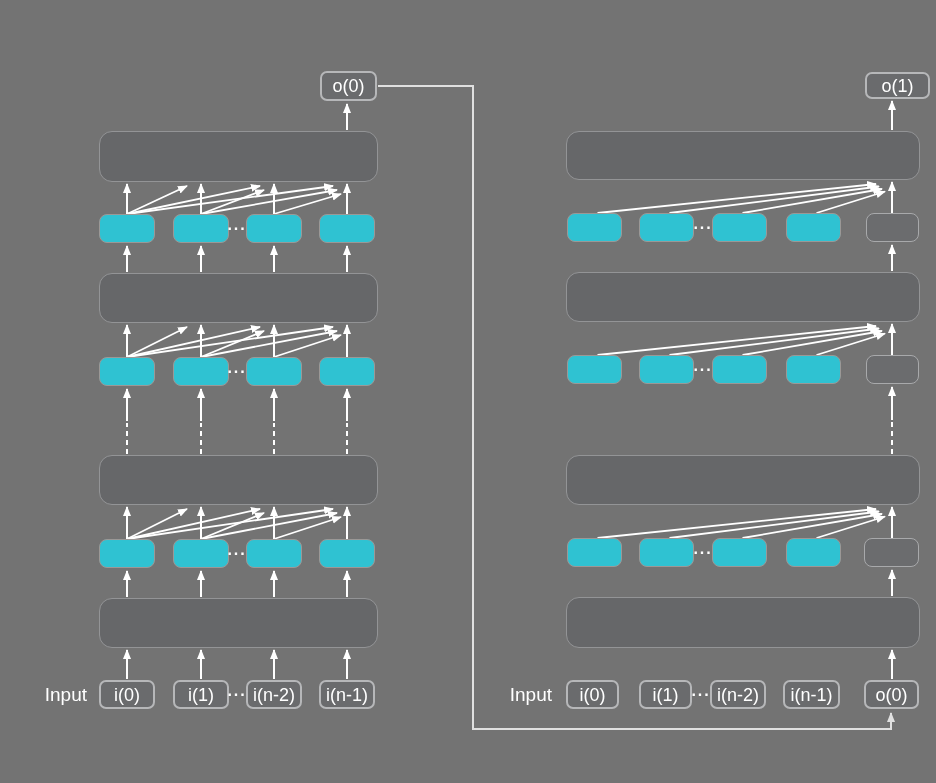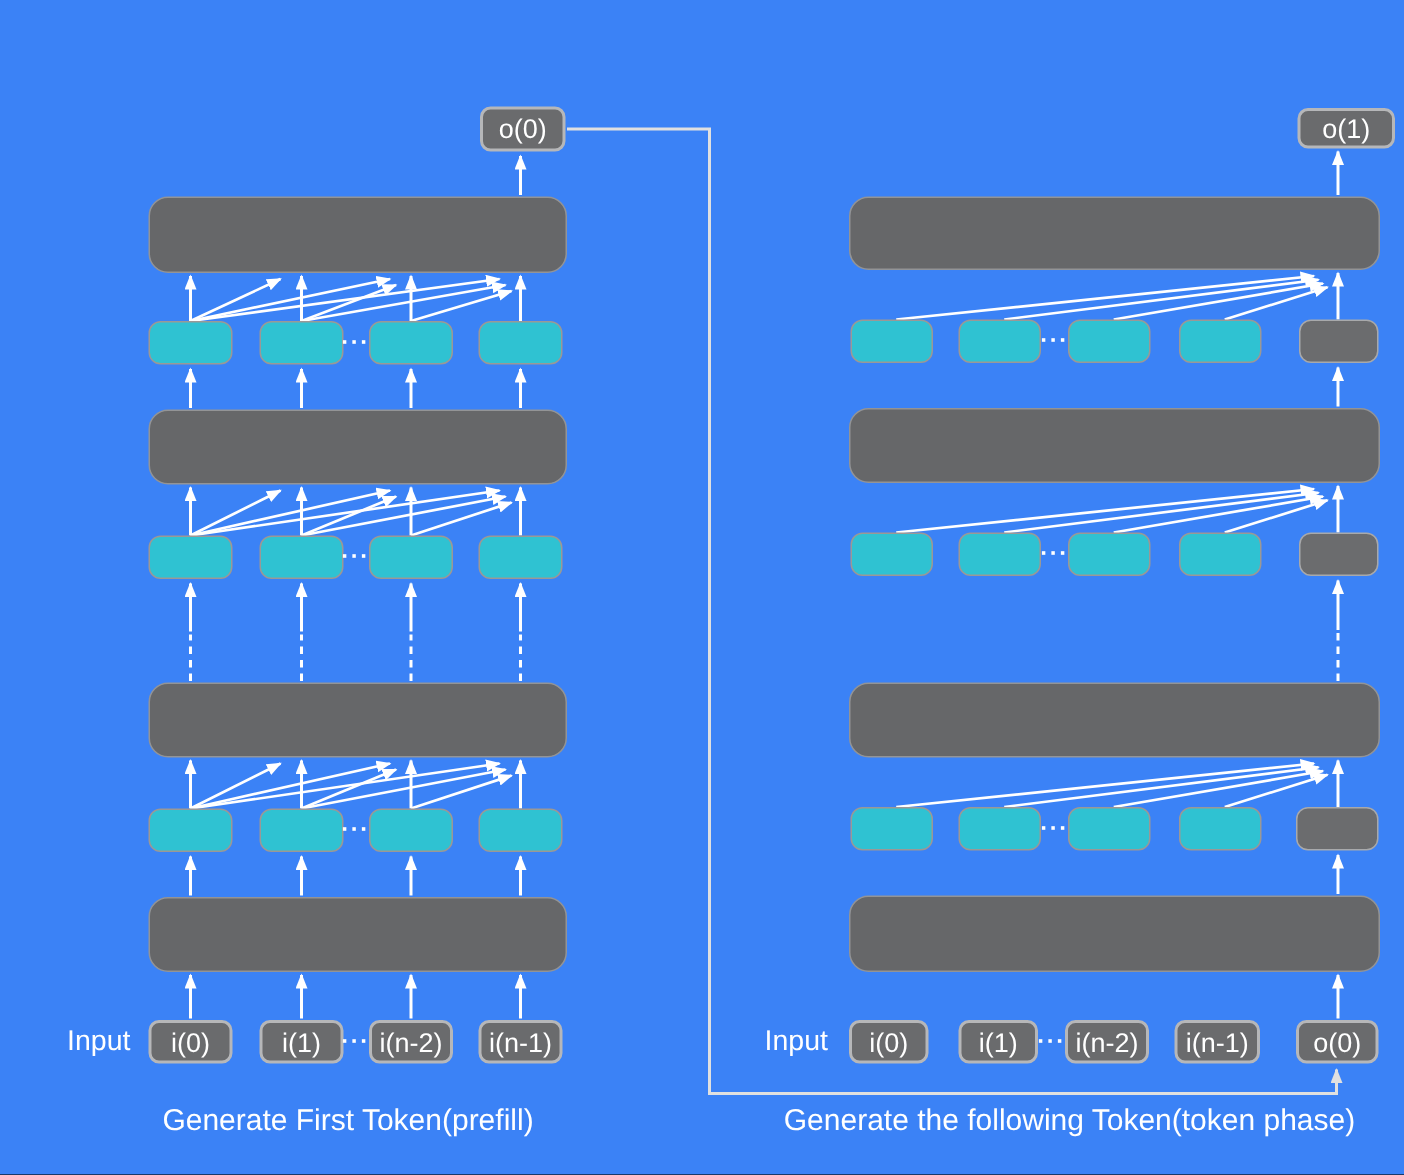--- a/index.html
+++ b/index.html
@@ -1,18 +1,18 @@
 <!DOCTYPE html>
 <html><head>
 <meta charset="utf-8">
 <style>
   html,body{margin:0;padding:0;background:#000;}
   *{box-sizing:border-box;}
   .stage{
-    position:relative;width:936px;height:783px;background:#3b82f6;overflow:hidden;
+    position:relative;width:936px;height:783px;background:#737373;overflow:hidden;
     font-family:"Liberation Sans","DejaVu Sans",sans-serif;color:#fff;
   }
   .grp{position:absolute;left:0;top:0;width:100%;height:100%;}
   .arrows{position:absolute;left:0;top:0;width:936px;height:783px;}
   .bar{position:absolute;background:#666769;border:1px solid #939496;border-radius:13px;}
   .cyan{position:absolute;background:#2fc2d2;border:1px solid #9b9896;border-radius:8px;}
   .mini{position:absolute;background:#6b6c6e;border:1px solid #a8a9ab;border-radius:8px;}
   .tok{
     position:absolute;background:#6a6b6d;border:2px solid #b6b7b9;border-radius:7px;
     color:#fff;display:flex;align-items:center;justify-content:center;
@@ -147,21 +147,20 @@
     <div class="cyan" style="left:246px;top:539px;width:56px;height:29px"></div>
     <div class="cyan" style="left:319px;top:539px;width:56px;height:29px"></div>
 
     <div class="lbl" style="left:23px;top:680px;width:64px;height:29px">Input</div>
     <div class="tok" style="left:99px;top:680px;width:56px;height:29px">i(0)</div>
     <div class="tok" style="left:173px;top:680px;width:56px;height:29px">i(1)</div>
     <div class="dots" style="left:227px;top:680px;width:20px;height:29px">···</div>
     <div class="tok" style="left:246px;top:680px;width:56px;height:29px">i(n-2)</div>
     <div class="tok" style="left:319px;top:680px;width:56px;height:29px">i(n-1)</div>
 
-    <div class="cap" style="left:62px;top:734px;width:340px;height:26px">Generate First Token(prefill)</div>
   </div>
 
   <div class="grp">
 
     <div class="tok" style="left:865px;top:72px;width:65px;height:27px">o(1)</div>
 
     <div class="bar" style="left:566px;top:131px;width:354px;height:49px"></div>
     <div class="bar" style="left:566px;top:272px;width:354px;height:50px"></div>
     <div class="bar" style="left:566px;top:455px;width:354px;height:50px"></div>
     <div class="bar" style="left:566px;top:597px;width:354px;height:51px"></div>
@@ -188,15 +187,14 @@
     <div class="mini" style="left:864px;top:538px;width:55px;height:29px"></div>
 
     <div class="lbl" style="left:488px;top:680px;width:64px;height:29px">Input</div>
     <div class="tok" style="left:566px;top:680px;width:53px;height:29px">i(0)</div>
     <div class="tok" style="left:639px;top:680px;width:53px;height:29px">i(1)</div>
     <div class="dots" style="left:691px;top:680px;width:20px;height:29px">···</div>
     <div class="tok" style="left:710px;top:680px;width:56px;height:29px">i(n-2)</div>
     <div class="tok" style="left:783px;top:680px;width:57px;height:29px">i(n-1)</div>
     <div class="tok" style="left:864px;top:680px;width:55px;height:29px">o(0)</div>
 
-    <div class="cap" style="left:503px;top:734px;width:420px;height:26px">Generate the following Token(token phase)</div>
   </div>
 </div>
 
 </body></html>

